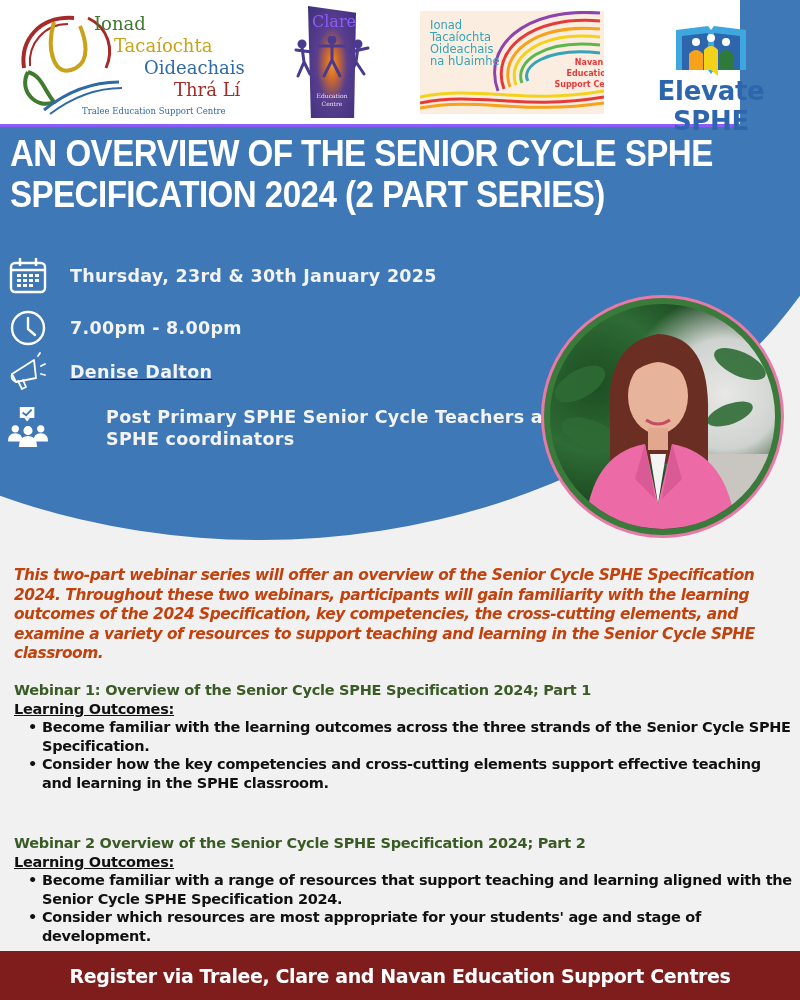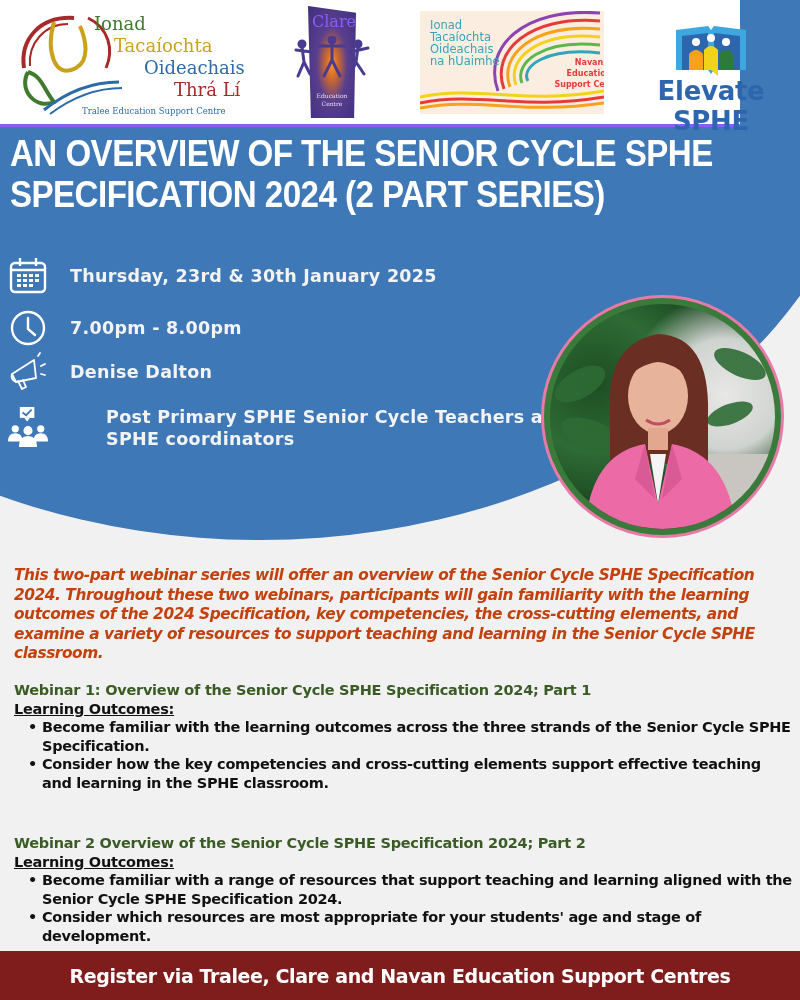--- a/index.html
+++ b/index.html
@@ -70,21 +70,21 @@
   }
   .info-row { position: absolute; left: 8px; display: flex; align-items: center; }
   .info-icon { width: 40px; height: 40px; display: flex; align-items: center; justify-content: center; }
   .info-text {
     margin-left: 22px; color: #f3f3f3;
     font-family: "DejaVu Sans", sans-serif; font-weight: bold;
     font-size: 17.5px; line-height: 22px; letter-spacing: 0.3px;
   }
   .row-date { top: 256px; }
   .row-time { top: 308px; }
-  .row-speaker { top: 352px; }
+  .row-speaker { top: 352px; text-decoration: underline; }
   .row-audience { top: 404px; align-items: center; gap: 36px; }
   .row-audience .info-text { margin-top: 2px; }
 
   
   .photo-ring {
     position: absolute; left: 541px; top: 295px; width: 243px; height: 243px;
     border-radius: 50%; background: #e87aa9; padding: 3px;
   }
   .photo-inner {
     width: 100%; height: 100%; border-radius: 50%;

